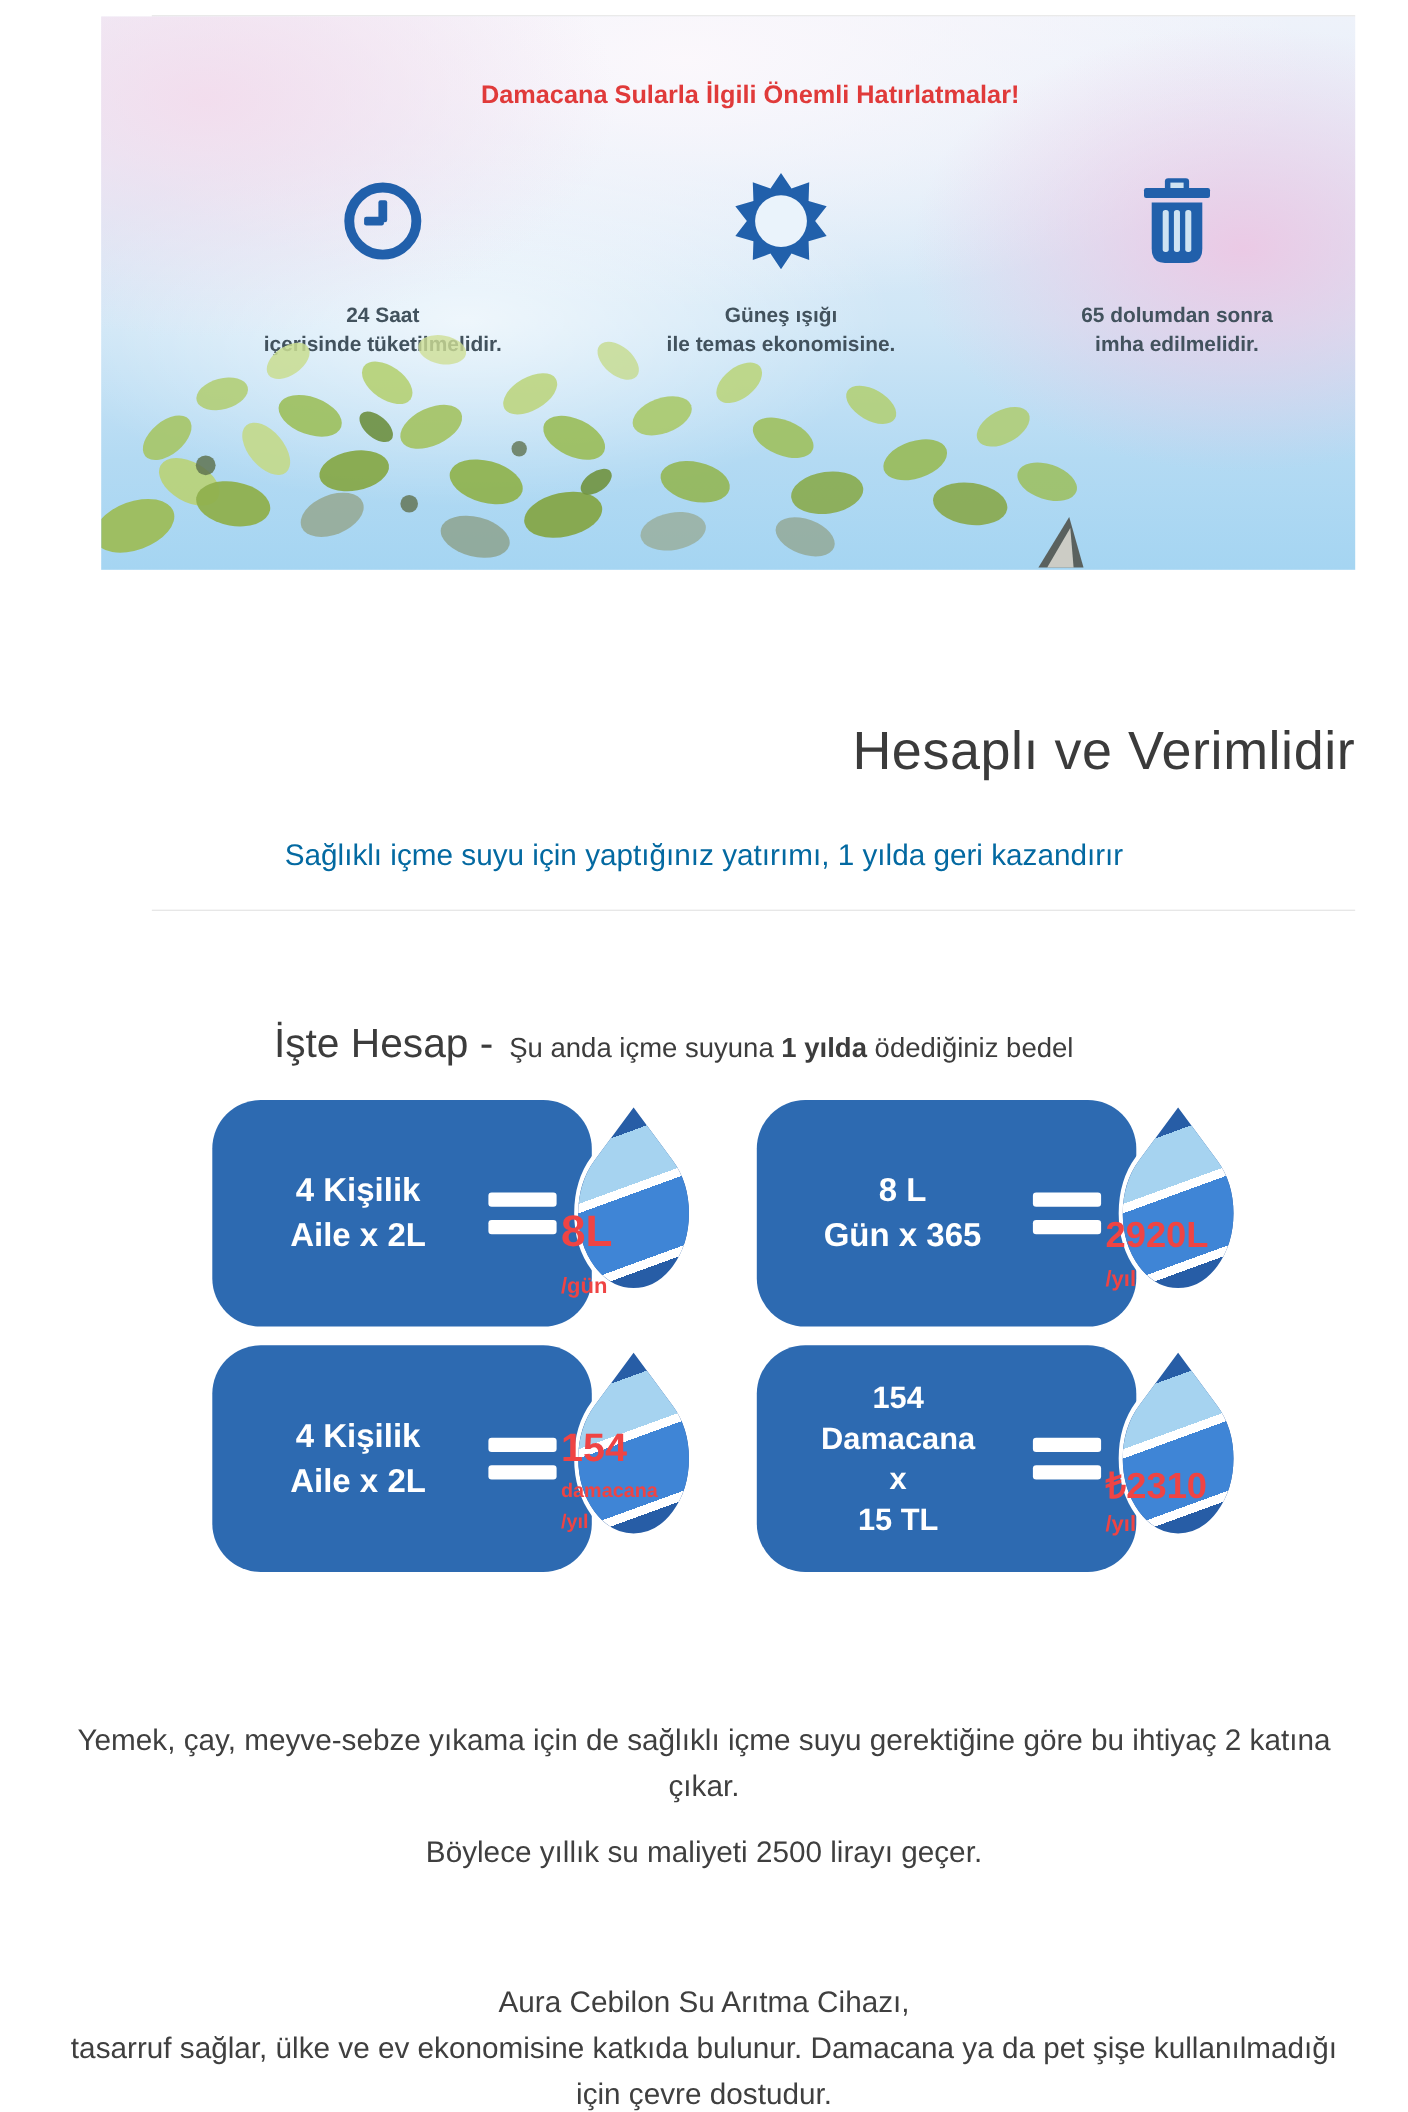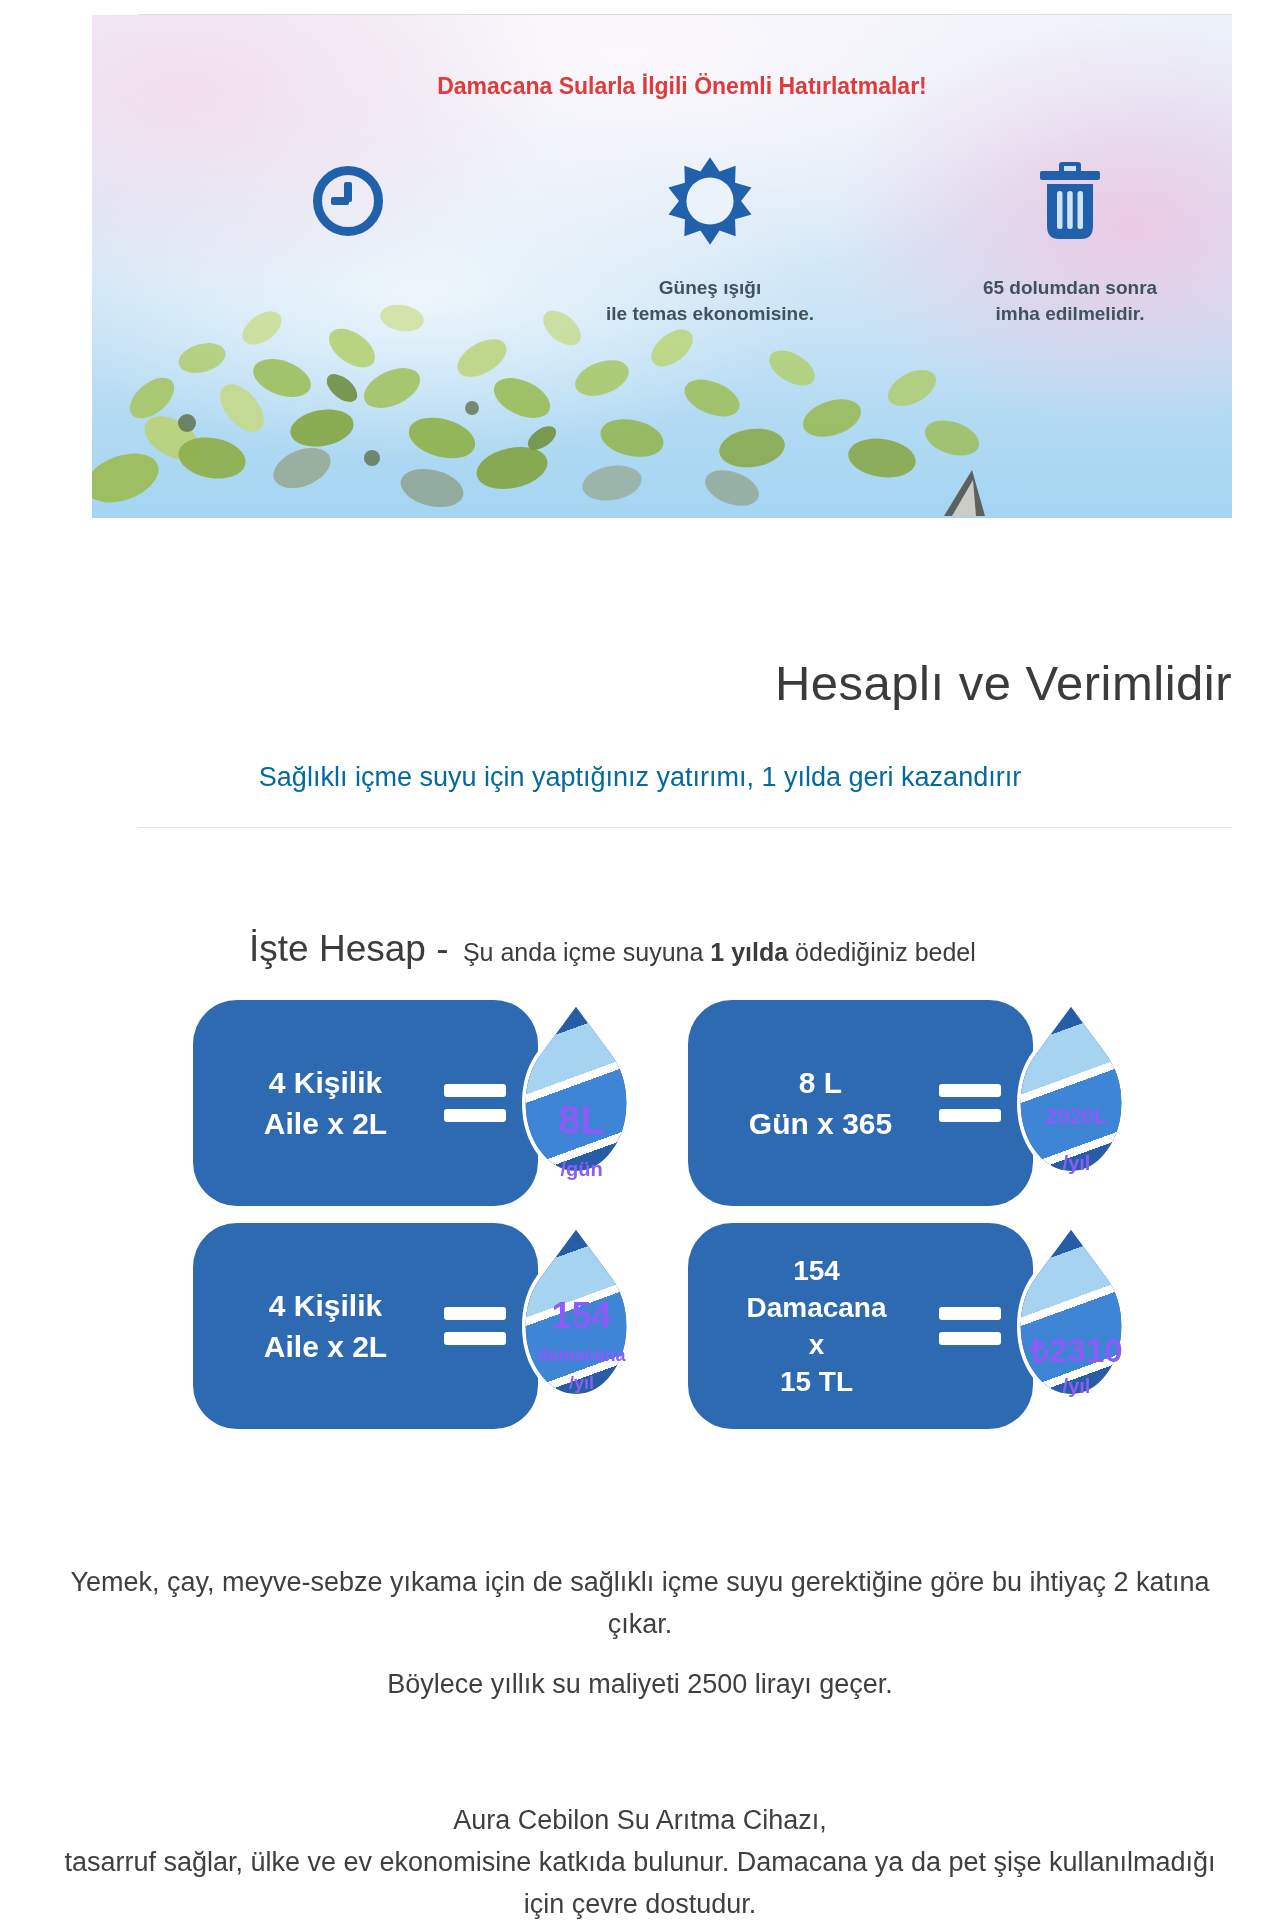--- a/index.html
+++ b/index.html
@@ -60,24 +60,24 @@
     position:absolute; left:50%; top:50%; width:320px; height:320px;
     transform:translate(-50%,-50%) rotate(-45deg) scaleX(1.351);
     background:linear-gradient(160deg,
       rgba(0,0,0,0) 0 134px,
       #a6d3f0 134px 180px,
       #ffffff 180px 188px,
       #3f85d6 188px 248px,
       #ffffff 248px 256px,
       rgba(0,0,0,0) 256px);
   }
-  .drop-text { position:absolute; left:12px; top:0; width:143px; height:206px; text-align:center; color:#8b5cf6; }
+  .drop-text { position:absolute; left:12px; top:0; width:143px; height:206px; text-align:left; color:#ef4444; }
   .drop-value { position:absolute; left:0; width:100%; top:98px; font-size:40px; font-weight:bold; }
   .drop-unit  { position:absolute; left:0; width:100%; top:158px; font-size:20px; font-weight:600; }
-  .u2 .drop-value { font-size:22px; top:104px; }
+  .u2 .drop-value { font-size:33px; top:104px; }
   .u2 .drop-unit  { top:152px; }
   .u3 .drop-value { font-size:36px; top:72px; }
   .u3 .drop-unit.l1 { top:122px; font-size:18px; }
   .u3 .drop-unit.l2 { top:150px; font-size:18px; }
   .u4 .drop-value { font-size:33px; top:104px; }
   .u4 .drop-unit  { top:152px; }
 
   
   .para { position:absolute; left:50%; transform:translateX(-50%); width:1200px; text-align:center; font-size:27px; color:#3f3f3f; line-height:1.55; }
   .para-1 { top:1562px; }
@@ -93,20 +93,24 @@
 
   <div class="banner">
     <div class="banner-title">Damacana Sularla İlgili Önemli Hatırlatmalar!</div>
 
     <div class="banner-col" style="left:76px;">
       <div class="icon-area">
         <div class="clock">
           <span class="hand-v"></span>
           <span class="hand-h"></span>
         </div>
+      </div>
+      <div class="banner-caption">
+        <div>24 Saat</div>
+        <div>içerisinde tüketilmelidir.</div>
       </div>
     </div>
 
     <div class="banner-col" style="left:438px;">
       <div class="icon-area">
         <svg width="92" height="92" viewBox="0 0 80 80">
           <polygon fill="#2160ab" points="40,2 48.3,14.3 62.3,9.3 61.8,24.1 76.1,28.3 67,40 76.1,51.7 61.8,55.9 62.3,70.7 48.3,65.7 40,78 31.7,65.7 17.7,70.7 18.2,55.9 3.9,51.7 13,40 3.9,28.3 18.2,24.1 17.7,9.3 31.7,14.3"></polygon>
           <circle cx="40" cy="40" r="20.5" fill="#ffffff" style="fill:#eaf3fb;"></circle>
         </svg>
       </div>

